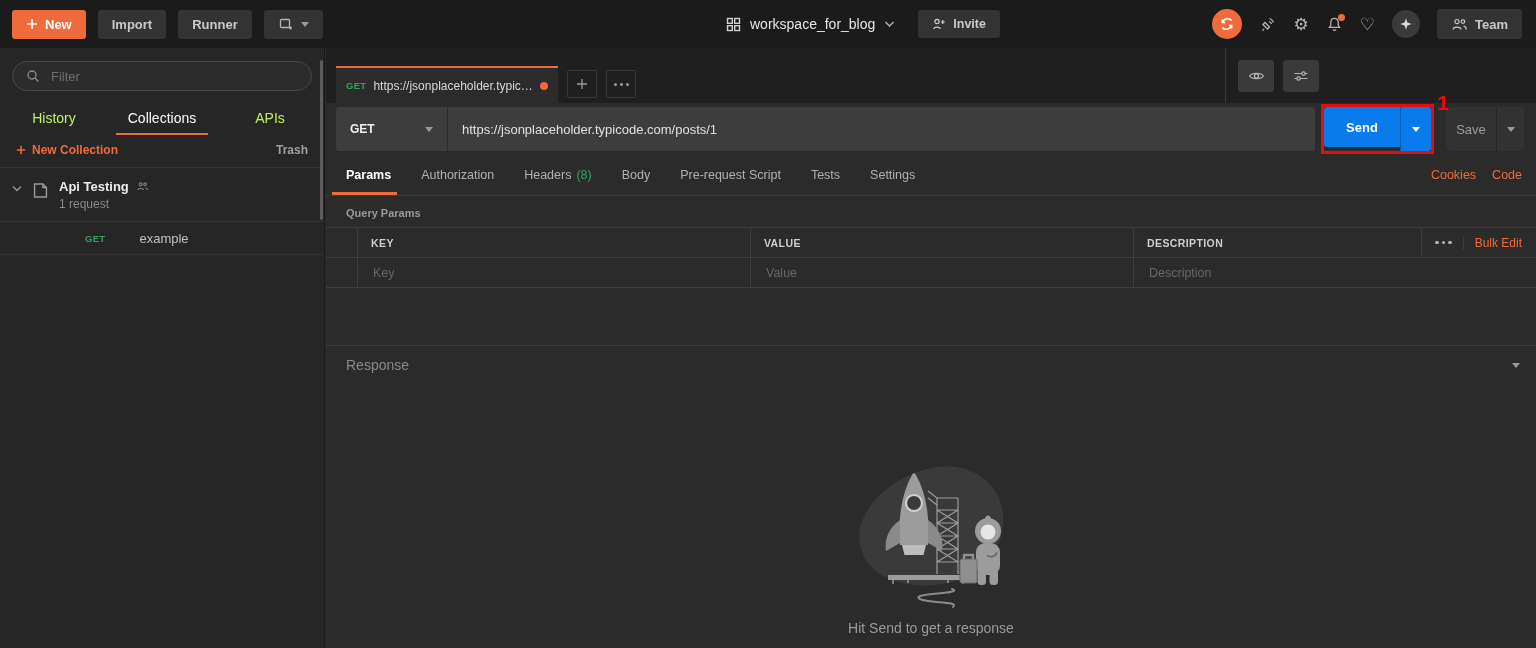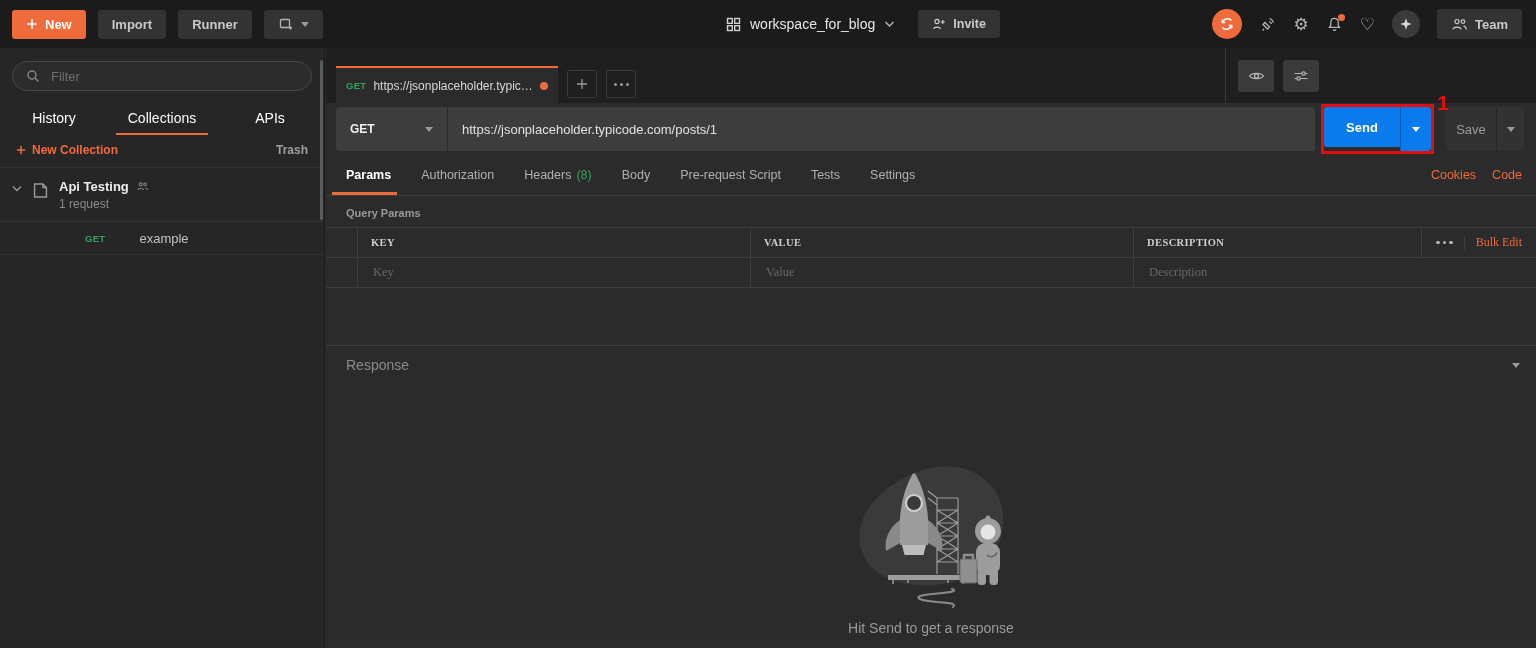--- a/index.html
+++ b/index.html
@@ -30,21 +30,21 @@
 
   
   .sidebar{position:absolute;top:48px;left:0;width:325px;bottom:0;background:#262626;
            border-right:1px solid #1a1a1a;}
   .filter{margin:13px 12px 10px;height:30px;border:1px solid #484848;border-radius:15px;
           background:#2c2c2c;display:flex;align-items:center;gap:9px;padding:0 13px;}
   .filter input{flex:1;background:transparent;border:none;outline:none;color:#cfcfcf;
           font-size:13px;font-family:inherit;}
   .filter input::placeholder{color:#6e6e6e;}
   .side-tabs{display:flex;height:34px;align-items:center;margin-top:6px;}
-  .side-tab{flex:1;text-align:center;font-size:14px;color:#ffffff;height:100%;
+  .side-tab{flex:1;text-align:center;font-size:14px;color:#bef264;height:100%;
             display:flex;align-items:center;justify-content:center;position:relative;cursor:pointer;}
   .side-tab.active{color:#fafafa;}
   .side-tab.active::after{content:'';position:absolute;left:8px;right:8px;bottom:0;height:2px;
             background:#f06b3c;}
   .side-actions{display:flex;justify-content:space-between;align-items:center;
             padding:8px 16px 10px;border-bottom:1px solid #333;}
   .new-col{display:flex;align-items:center;gap:6px;color:#f06b3c;font-size:12px;
             font-weight:bold;cursor:pointer;}
   .trash{color:#9e9e9e;font-size:12px;font-weight:bold;cursor:pointer;}
   .collection-item{display:flex;align-items:flex-start;gap:9px;padding:11px 12px 10px;
@@ -121,21 +121,21 @@
             align-items:center;gap:5px;cursor:pointer;}
   .req-tab.active{color:#fff;font-weight:bold;}
   .req-tab.active::after{content:'';position:absolute;left:-14px;right:-6px;bottom:0;height:3px;
             background:#f06b3c;}
   .tab-count{color:#2ea45f;}
   .cookies-code{margin-left:auto;display:flex;gap:16px;}
   .link-orange{color:#f06b3c;font-size:12.5px;cursor:pointer;}
 
   .section-label{padding:11px 0 8px 20px;font-size:11px;font-weight:bold;color:#9a9a9a;}
 
-  .params-table{border-top:1px solid #3d3d3d;font-family:Liberation Serif, serif;}
+  .params-table{border-top:1px solid #3d3d3d;}
   .t-row{display:flex;height:30px;border-bottom:1px solid #3d3d3d;align-items:stretch;}
   .t-cell{border-right:1px solid #3d3d3d;display:flex;align-items:center;padding:0 13px;}
   .c-grip{width:32px;padding:0;flex:none;}
   .c-key{width:393px;flex:none;}
   .c-value{width:383px;flex:none;}
   .c-desc{flex:1;border-right:none;}
   .c-desc.bordered{border-right:1px solid #3d3d3d;}
   .c-controls{width:114px;flex:none;border-right:none;display:flex;align-items:center;
             justify-content:flex-end;gap:11px;padding-right:14px;}
   .th-text{font-size:10.5px;font-weight:bold;letter-spacing:.4px;color:#cfcfcf;}

